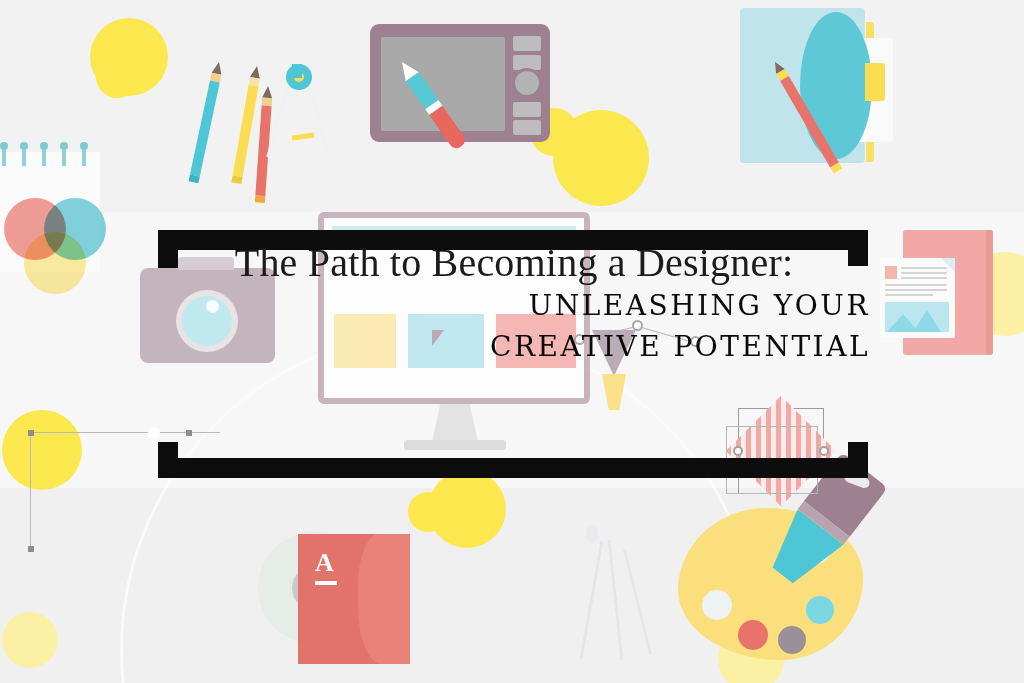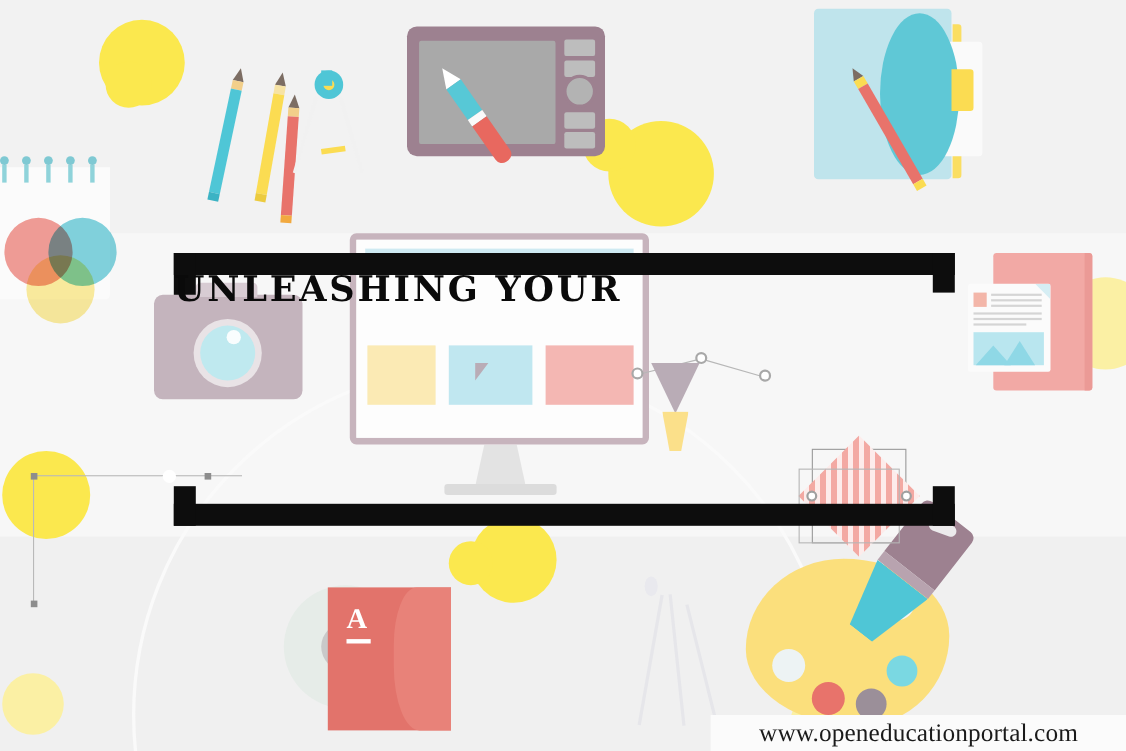--- a/index.html
+++ b/index.html
@@ -201,22 +201,22 @@
   .fbar { position: absolute; background: #0d0d0d; }
 
   #title-block { position: absolute; left: 158px; top: 240px; width: 712px; }
   #title-line1 {
     font-family: "Liberation Serif", serif;
     font-size: 40px; color: #1b1b1b; text-align: center;
     letter-spacing: .2px; line-height: 1.15;
   }
   .title-sub {
     font-family: "DejaVu Serif", serif;
-    font-weight: 700; font-size: 32px; color: #0a0a0a;
-    text-align: left; letter-spacing: 2.5px; line-height: 1.45;
+    font-weight: 400; font-size: 28px; color: #0a0a0a;
+    text-align: right; letter-spacing: 2.5px; line-height: 1.45;
     text-transform: uppercase;
   }
 
   
   #url-bar {
     position: absolute; left: 646px; top: 650px; width: 378px; height: 33px;
     background: #fbfbfb; display: flex; align-items: center; justify-content: center;
   }
   #url-text {
     font-family: "Liberation Serif", serif; font-size: 23px; color: #1a1a1a;
@@ -432,20 +432,19 @@
     <div class="fbar" style="left:848px; top:230px; width:20px; height:36px;"></div>
 
     <div class="fbar" style="left:158px; top:458px; width:710px; height:20px;"></div>
 
     <div class="fbar" style="left:158px; top:442px; width:20px; height:36px;"></div>
 
     <div class="fbar" style="left:848px; top:442px; width:20px; height:36px;"></div>
   </div>
 
   <div id="title-block">
+    <div id="title-line1">The Path to Becoming a Designer:</div>
     <div class="title-sub">UNLEASHING YOUR</div>
-  </div>
-
-  <div id="url-bar">
-    <span id="url-text">www.openeducationportal.com</span>
-  </div>
+    <div class="title-sub">CREATIVE POTENTIAL</div>
+  </div>
+
 
 </div>
 
 </body></html>

